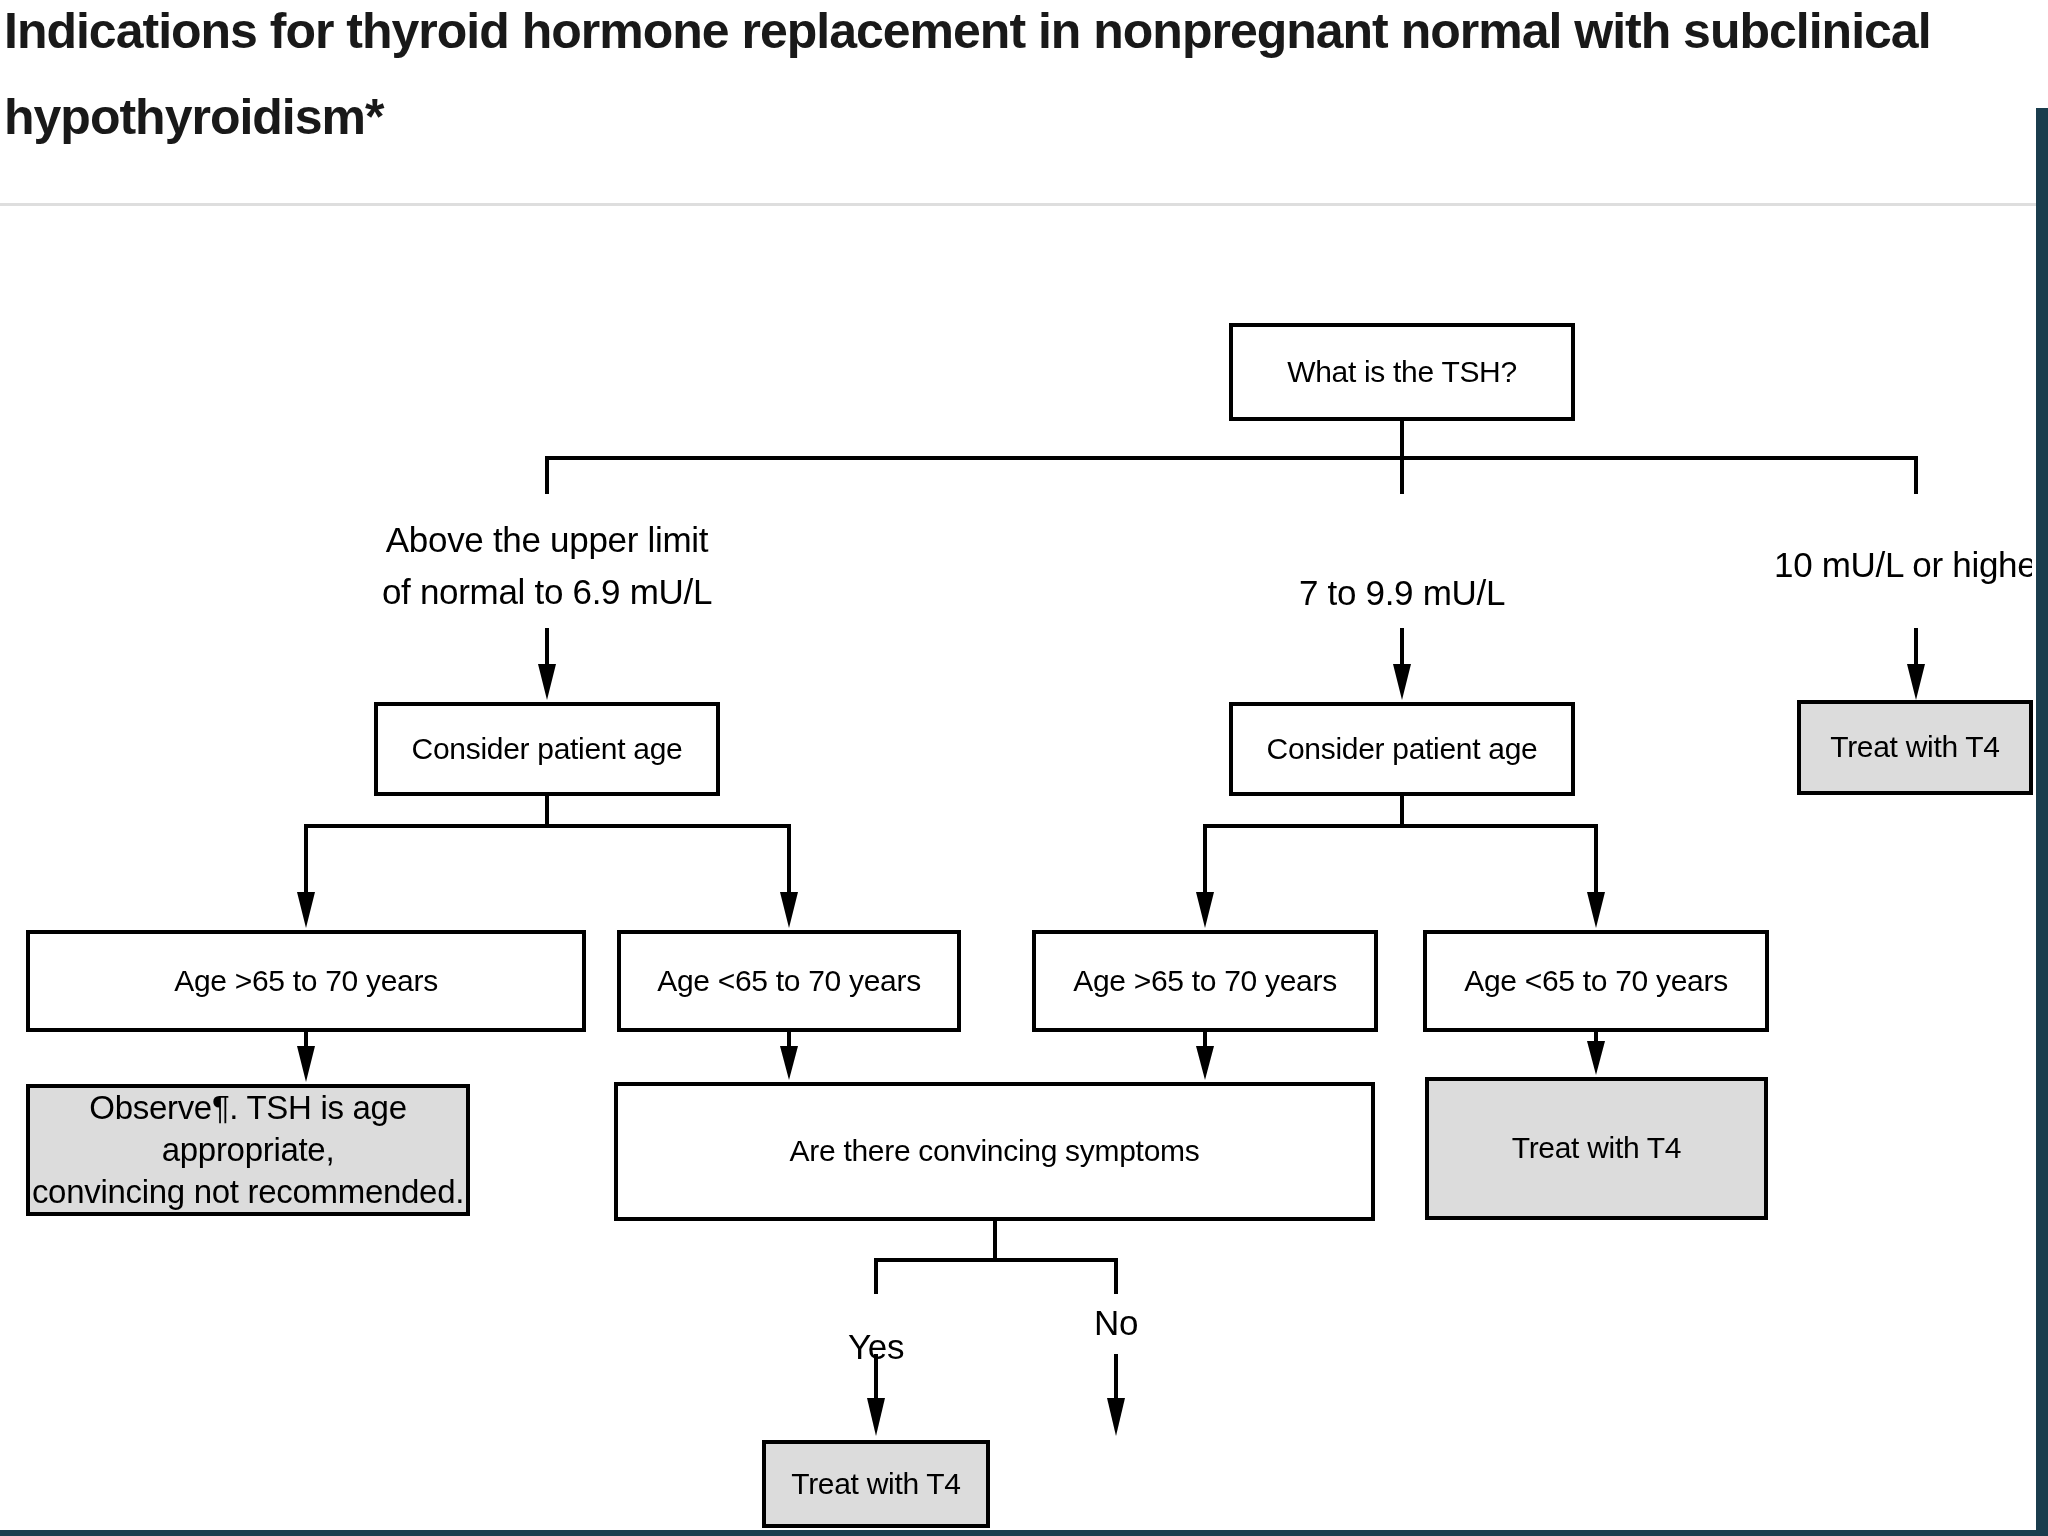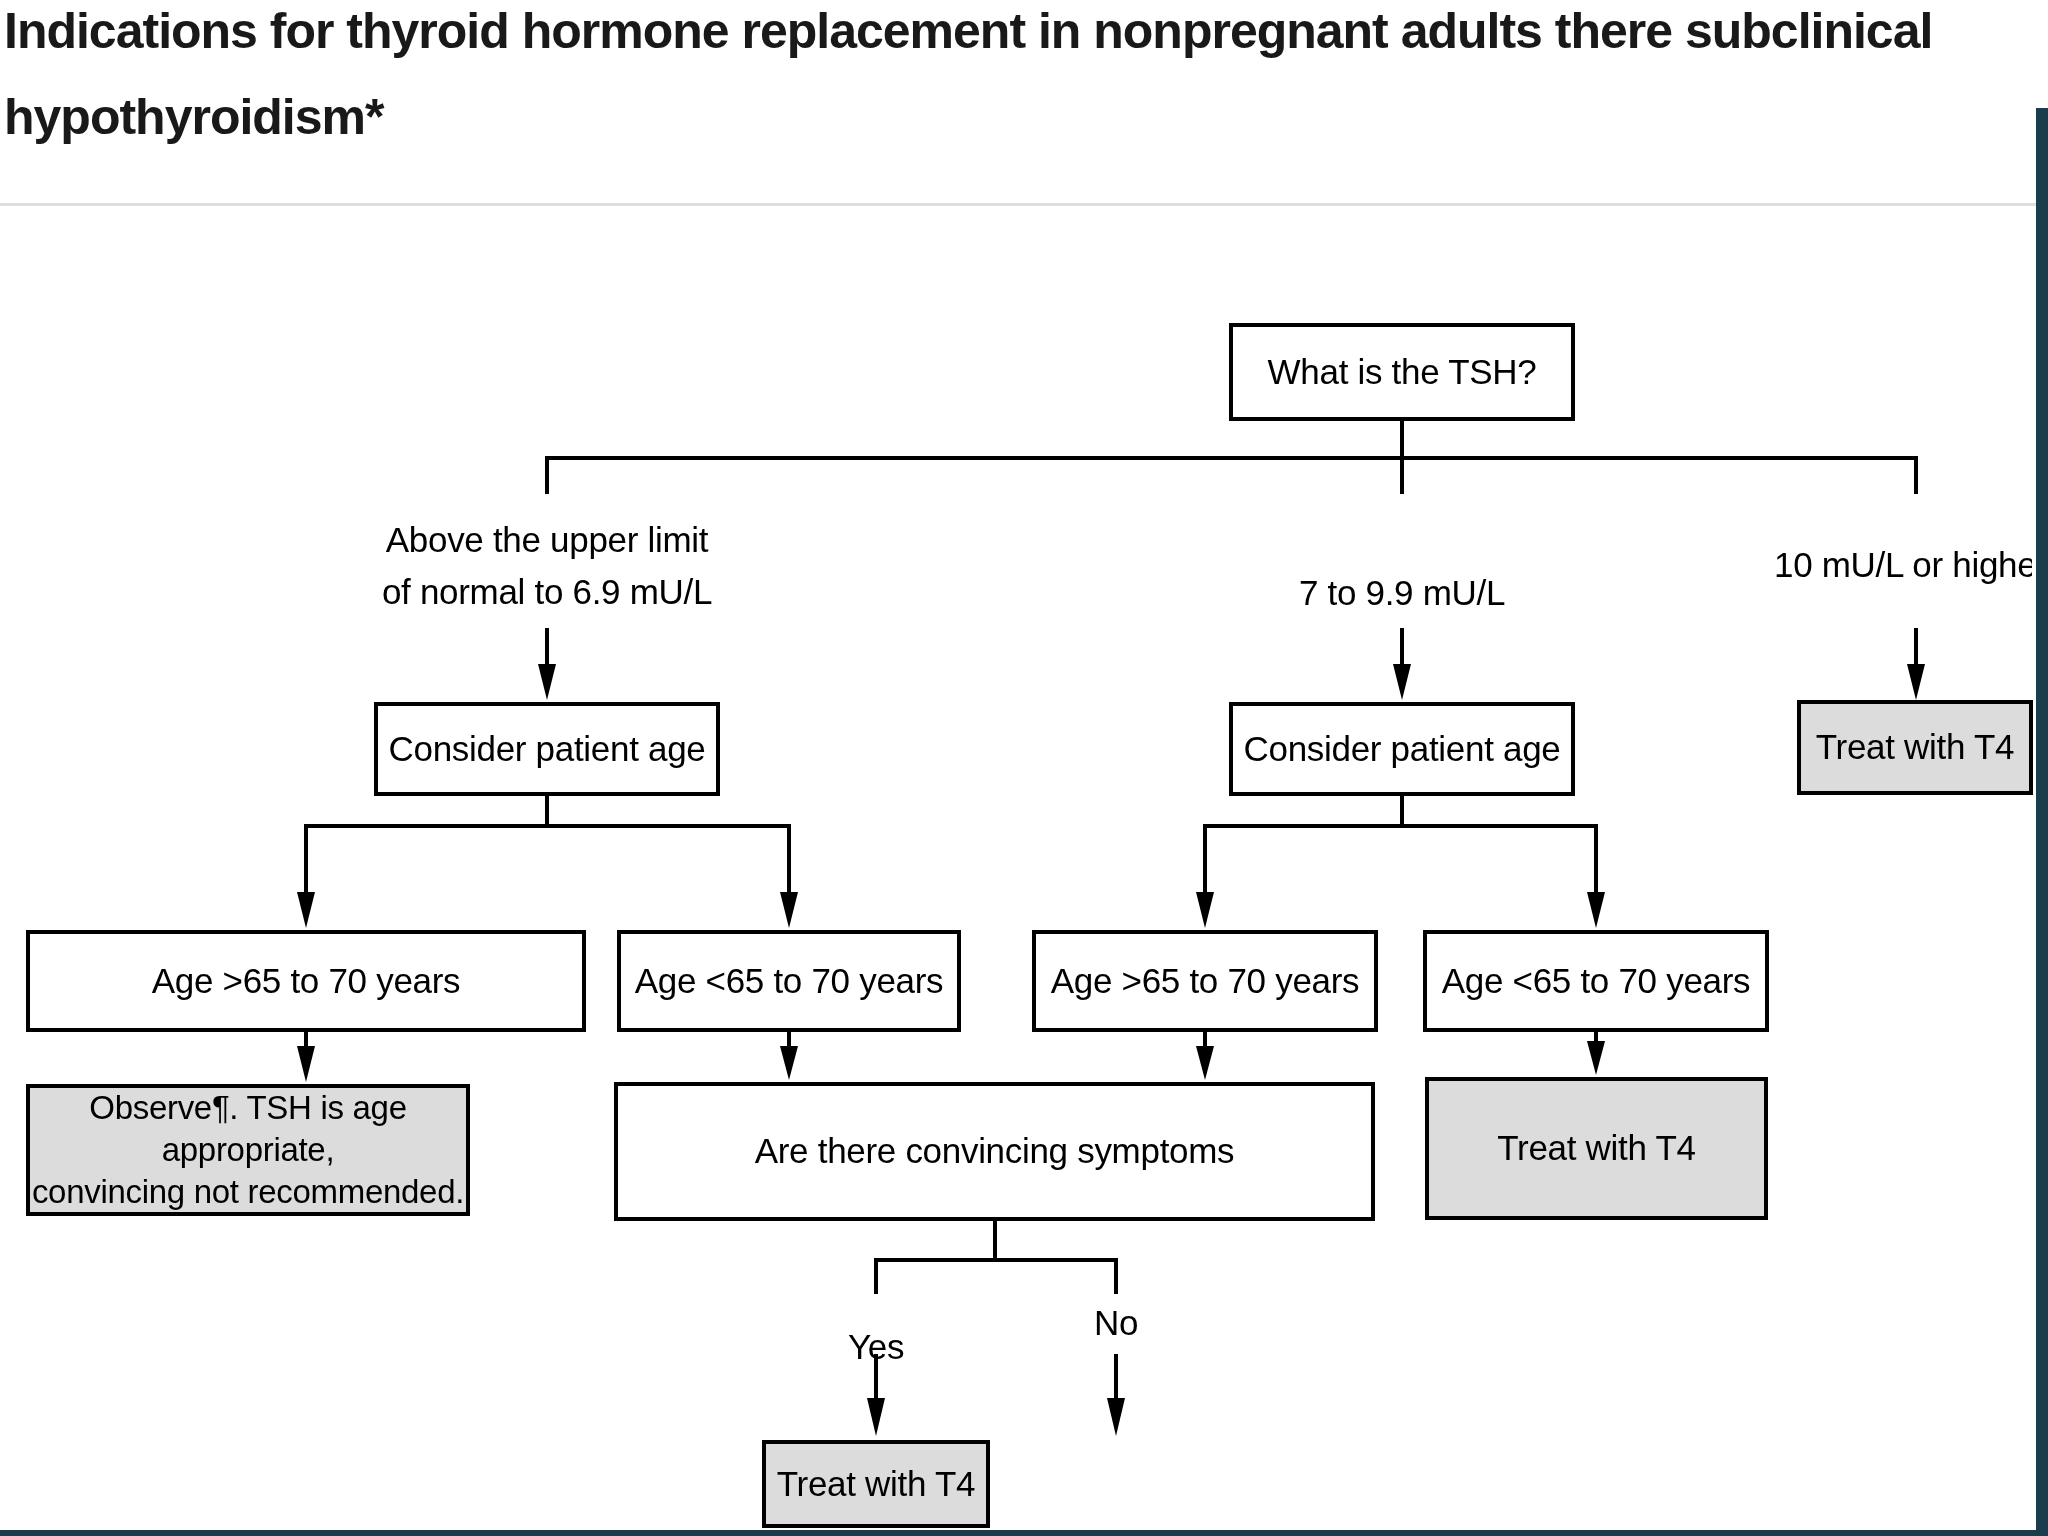--- a/index.html
+++ b/index.html
@@ -36,21 +36,21 @@
   .node {
     position: absolute;
     box-sizing: border-box;
     border: 4px solid #000000;
     background: #ffffff;
     display: flex;
     flex-direction: column;
     align-items: center;
     justify-content: center;
     text-align: center;
-    font-size: 35px;
+    font-size: 30px;
     line-height: 1.28;
     letter-spacing: -0.3px;
   }
   .node.shaded { background: #dcdcdc; text-align: center; }
   .node .ln { display: block; }
   .node sup { font-size: 0.62em; line-height: 0; }
 
   .lbl {
     position: absolute;
     display: flex;
@@ -63,21 +63,21 @@
     letter-spacing: -0.3px;
   }
   .lbl.clip { overflow: hidden; align-items: flex-start; }
   .lbl.clip .inner { white-space: nowrap; }
 </style>
 </head>
 <body>
 
 <div id="stage">
 
-  <div class="title-line" style="top:2px">Indications for thyroid hormone replacement in nonpregnant adults there subclinical</div>
+  <div class="title-line" style="top:2px">Indications for thyroid hormone replacement in nonpregnant normal with subclinical</div>
   <div class="title-line" style="top:88px">hypothyroidism*</div>
 
   <div class="divider"></div>
 
   <svg class="wires" width="2048" height="1536" viewBox="0 0 2048 1536">
     <g stroke="#000000" stroke-width="4" fill="none" stroke-linecap="square">
       <path d="M1402 421 V458 M547 458 H1916 M547 458 V492 M1402 458 V492 M1916 458 V492"></path>
       <path d="M547 630 V666"></path>
       <path d="M1402 630 V666"></path>
       <path d="M1916 630 V666"></path>

